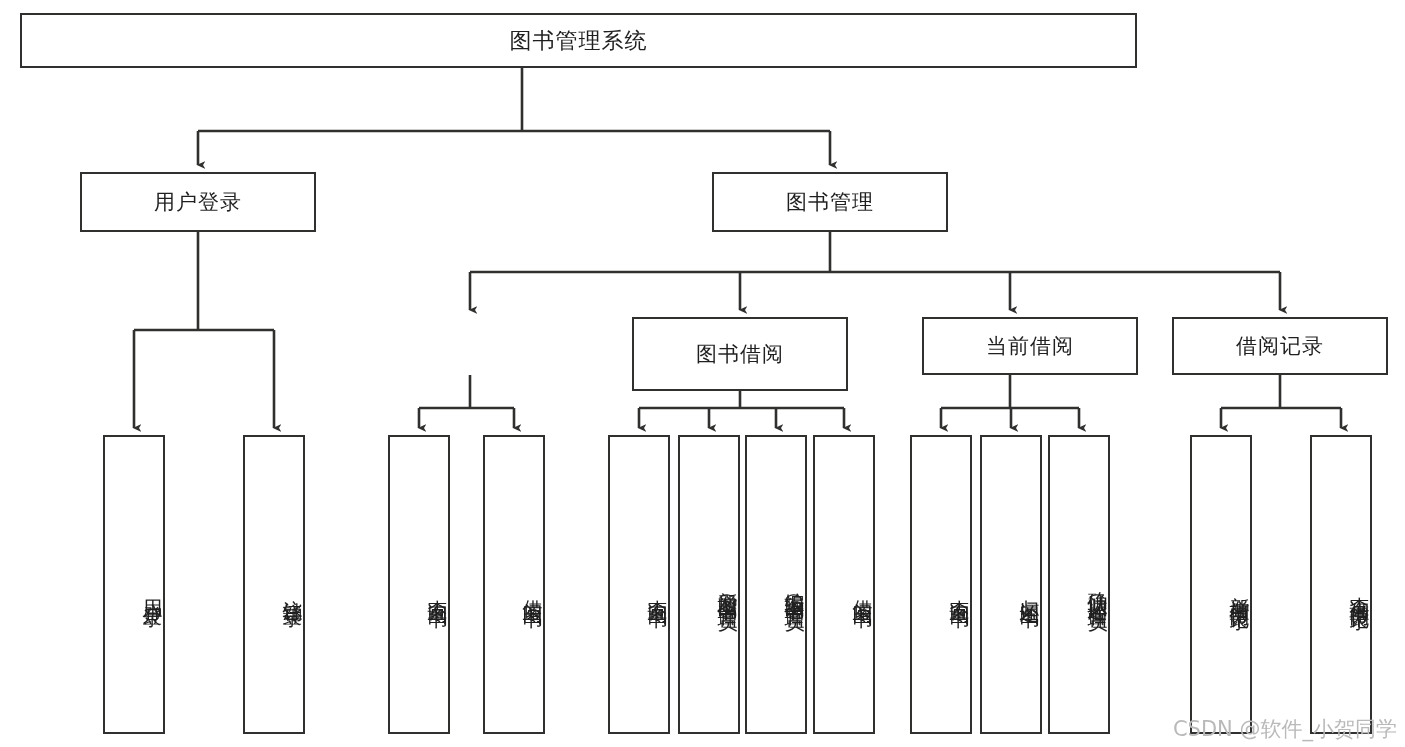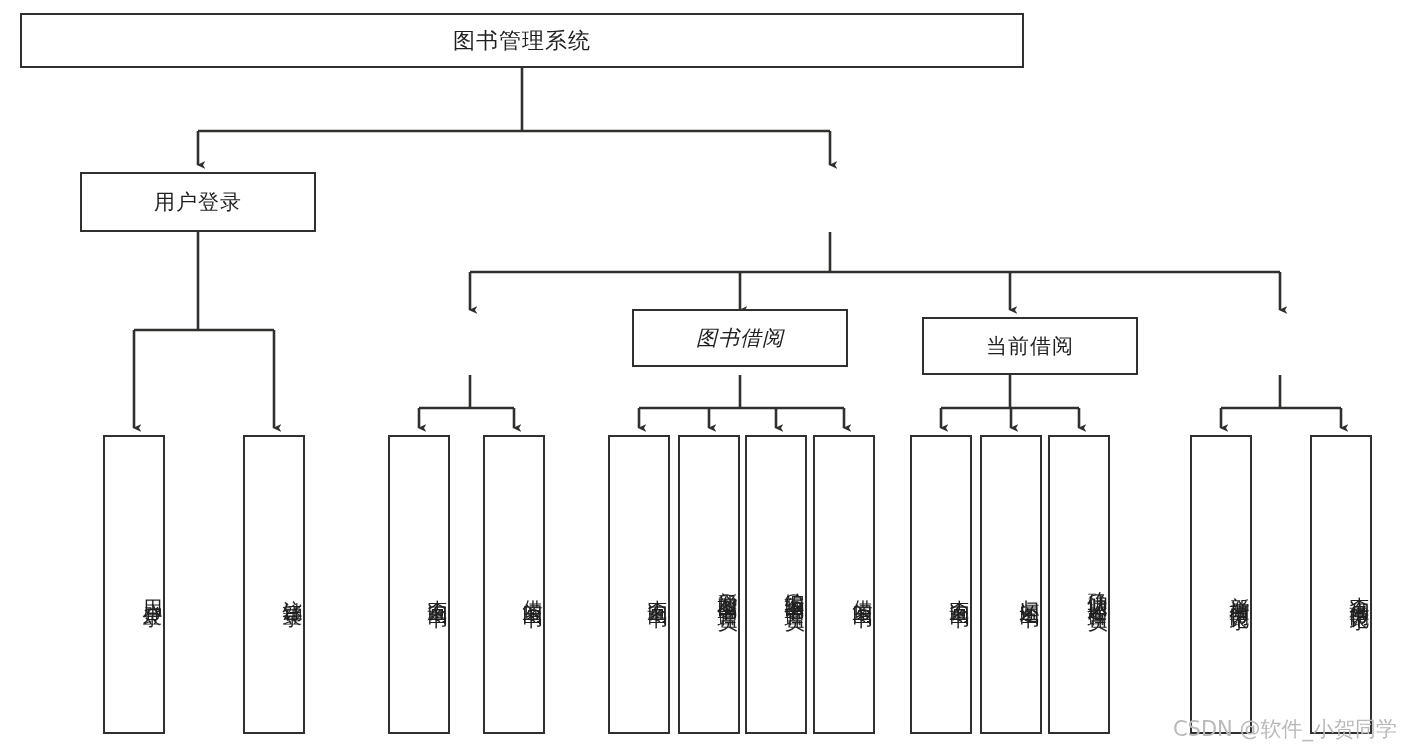--- a/index.html
+++ b/index.html
@@ -112,33 +112,39 @@
       <path d="M1011,408 L1011,428" marker-end="url(#arrow)"></path>
       <path d="M1079,408 L1079,428" marker-end="url(#arrow)"></path>
 
       <path d="M1280,375 L1280,408"></path>
       <path d="M1221,408 L1341,408"></path>
       <path d="M1221,408 L1221,428" marker-end="url(#arrow)"></path>
       <path d="M1341,408 L1341,428" marker-end="url(#arrow)"></path>
     </g>
   </svg>
 
-  <div class="node horiz root" style="left: 20px; top: 13px; width: 1004px; height: 55px;">
+  <div class="node horiz root" style="left: 20px; top: 13px; width: 1117px; height: 55px;">
     <span>图书管理系统</span>
   </div>
 
   <div class="node horiz" style="left: 80px; top: 172px; width: 236px; height: 60px;">
     <span>用户登录</span>
   </div>
+  <div class="node horiz" style="left: 712px; top: 172px; width: 236px; height: 60px;">
+    <span>图书管理</span>
+  </div>
 
-  <div class="node horiz" style="left: 632px; top: 309px; width: 216px; height: 58px; font-style: italic;">
+  <div class="node horiz" style="left: 632px; top: 317px; width: 216px; height: 74px;">
     <span>图书借阅</span>
   </div>
   <div class="node horiz" style="left: 902px; top: 317px; width: 216px; height: 58px; margin-left: 20px;">
     <span>当前借阅</span>
+  </div>
+  <div class="node horiz" style="left: 1172px; top: 317px; width: 216px; height: 58px;">
+    <span>借阅记录</span>
   </div>
 
   <div class="node vert" style="left: 103px; top: 435px; width: 62px; height: 299px;">
     <span class="vtext">用户登录</span>
   </div>
   <div class="node vert" style="left: 243px; top: 435px; width: 62px; height: 299px;">
     <span class="vtext">注销登录</span>
   </div>
   <div class="node vert" style="left: 388px; top: 435px; width: 62px; height: 299px;">
     <span class="vtext">查询图书</span>

